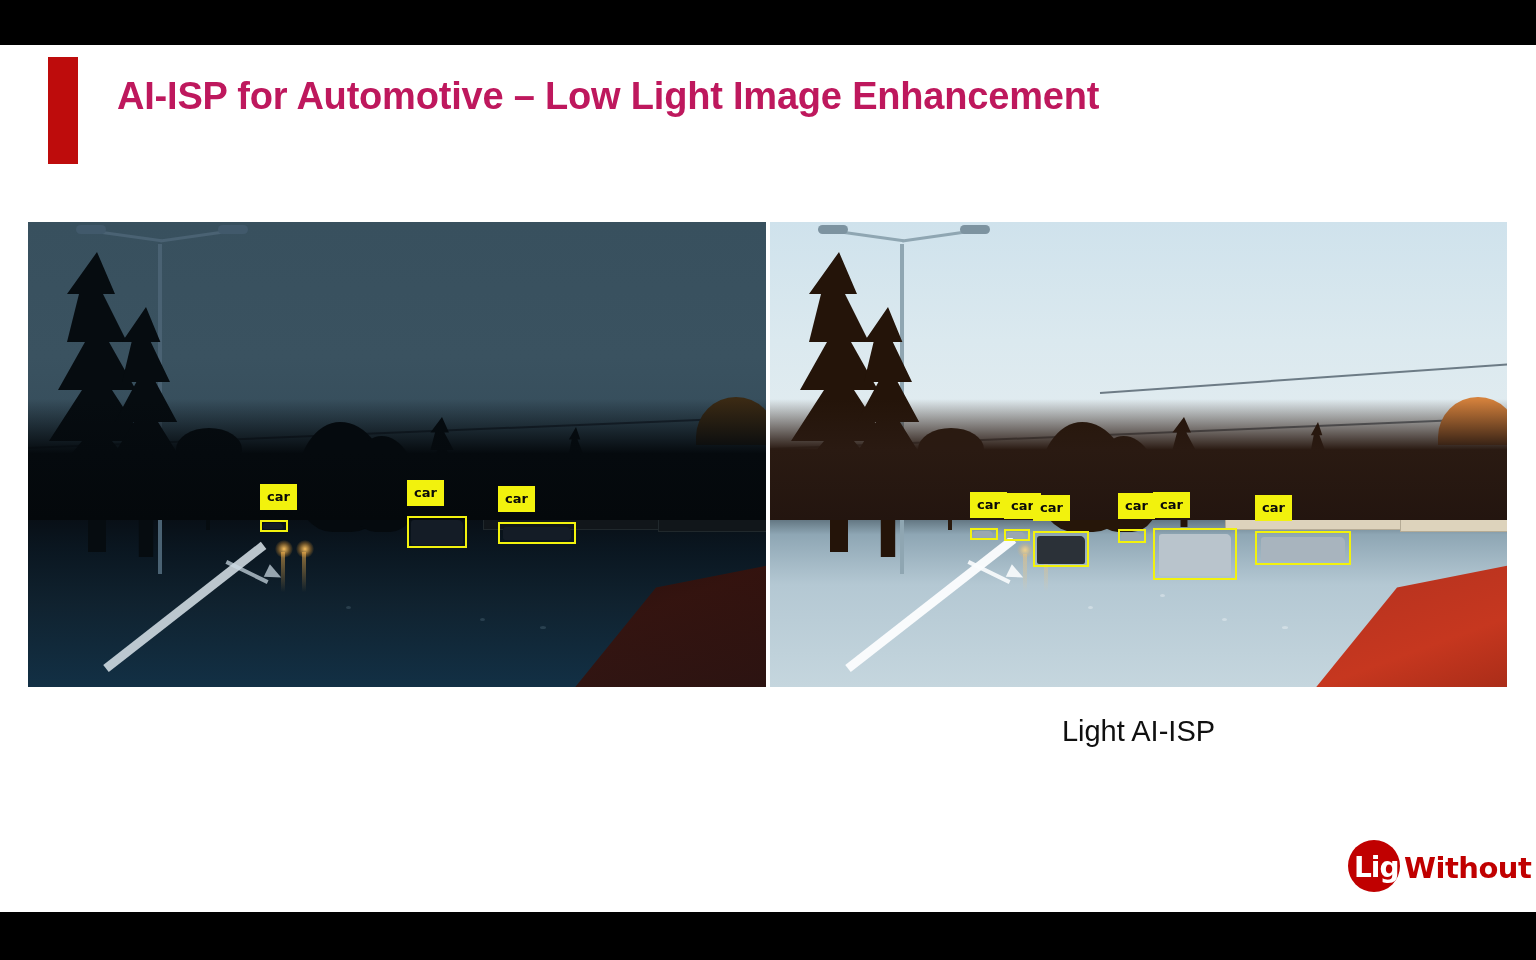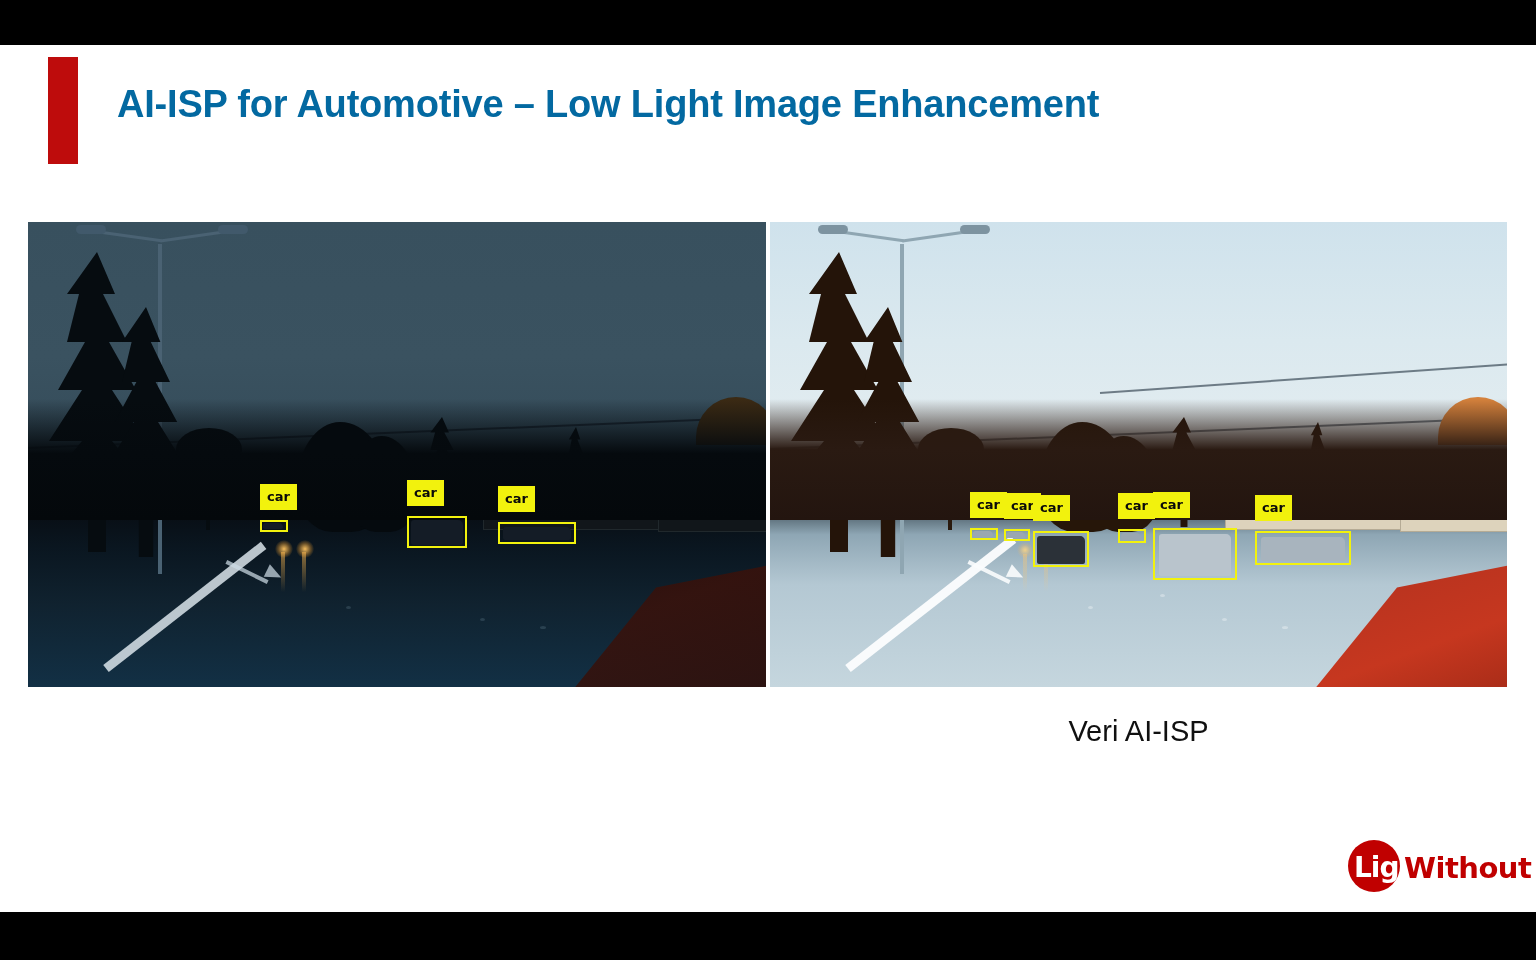--- a/index.html
+++ b/index.html
@@ -15,22 +15,22 @@
   .bar-bottom { position: absolute; left: 0; top: 912px; width: 1536px; height: 48px; background: #000; }
 
   .canvas { position: absolute; left: 0; top: 45px; width: 1536px; height: 867px; background: #fff; }
 
   
   .title-accent {
     position: absolute; left: 48px; top: 12px; width: 30px; height: 107px;
     background: #BE0C0C;
   }
   .title-text {
-    position: absolute; left: 117px; top: 38px;
-    font-size: 38px; font-weight: 700; color: #0369a1;
+    position: absolute; left: 117px; top: 30px;
+    font-size: 38px; font-weight: 700; color: #be185d;
     letter-spacing: -0.2px; white-space: nowrap;
   }
 
   
   .photo {
     position: absolute; top: 177px; height: 465px;
     overflow: hidden; background: #05080c;
   }
   .photo.left  { left: 28px;  width: 738px; }
   .photo.right { left: 770px; width: 737px; }
@@ -339,21 +339,21 @@
         <div class="det" style="left:485px; top:273px; width:98px; height:70px;">
           <div class="det-box" style="width:96px; height:34px;"></div>
           <div class="car-body" style="left:6px; bottom:4px; width:84px; height:24px; background:#a8b4be;"></div>
           <div class="det-label">car</div>
         </div>
 
         <div class="hood"></div>
       </div>
     </div>
 
-    <div class="caption right-cap">Veri AI-ISP</div>
+    <div class="caption right-cap">Light AI-ISP</div>
 
     <div class="logo">
       <div class="logo-circle"></div>
       <div class="logo-veri">Light</div>
       <div class="logo-silicon">Without</div>
     </div>
 
   </div>
 </div>
 

